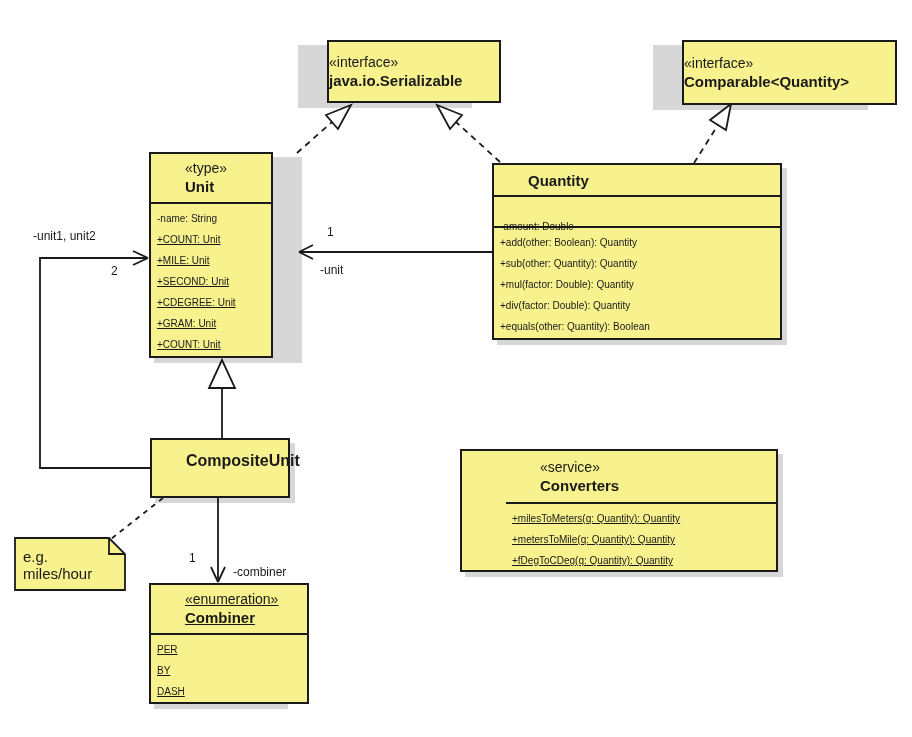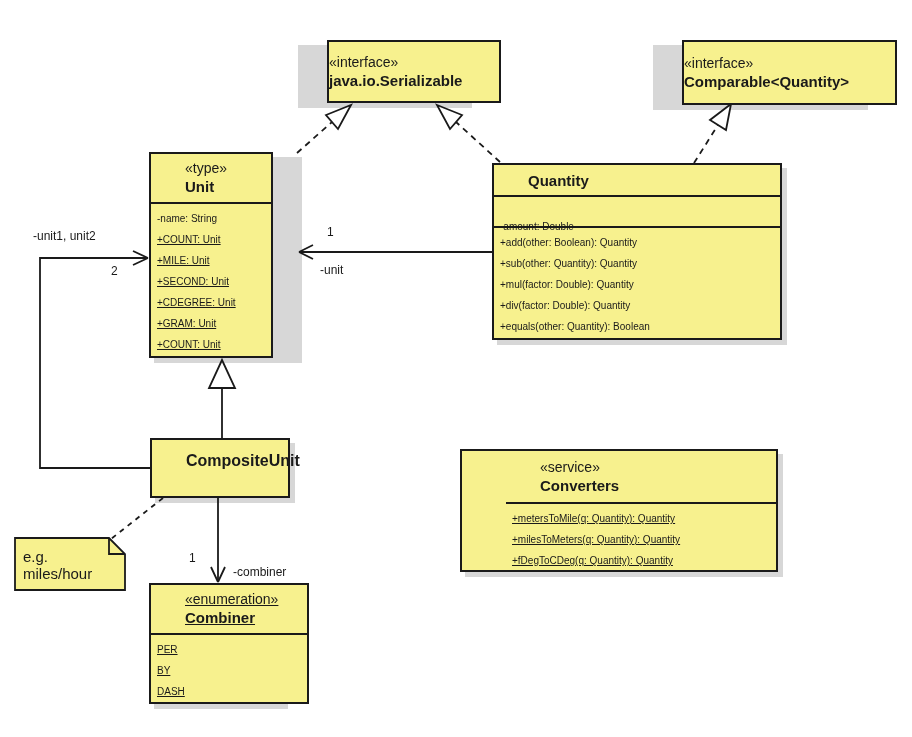--- a/index.html
+++ b/index.html
@@ -136,22 +136,22 @@
       <div class="cname" style="font-size:16px;">CompositeUnit</div>
     </div>
   </div>
 
   <div class="box" style="left:460px; top:449px; width:318px; height:123px;padding-left:44px;">
     <div class="hdr" style="height:51px;">
       <div class="stereo">«service»</div>
       <div class="cname">Converters</div>
     </div>
     <div class="compartment">
+      <div class="member static">+milesToMeters(q: Quantity): Quantity</div>
       <div class="member static">+metersToMile(q: Quantity): Quantity</div>
-      <div class="member static">+milesToMeters(q: Quantity): Quantity</div>
       <div class="member static">+fDegToCDeg(q: Quantity): Quantity</div>
     </div>
   </div>
 
   <div class="box" style="left:149px; top:583px; width:160px; height:121px;text-decoration:underline;">
     <div class="hdr" style="height:48px;">
       <div class="stereo">«enumeration»</div>
       <div class="cname">Combiner</div>
     </div>
     <div class="compartment">

